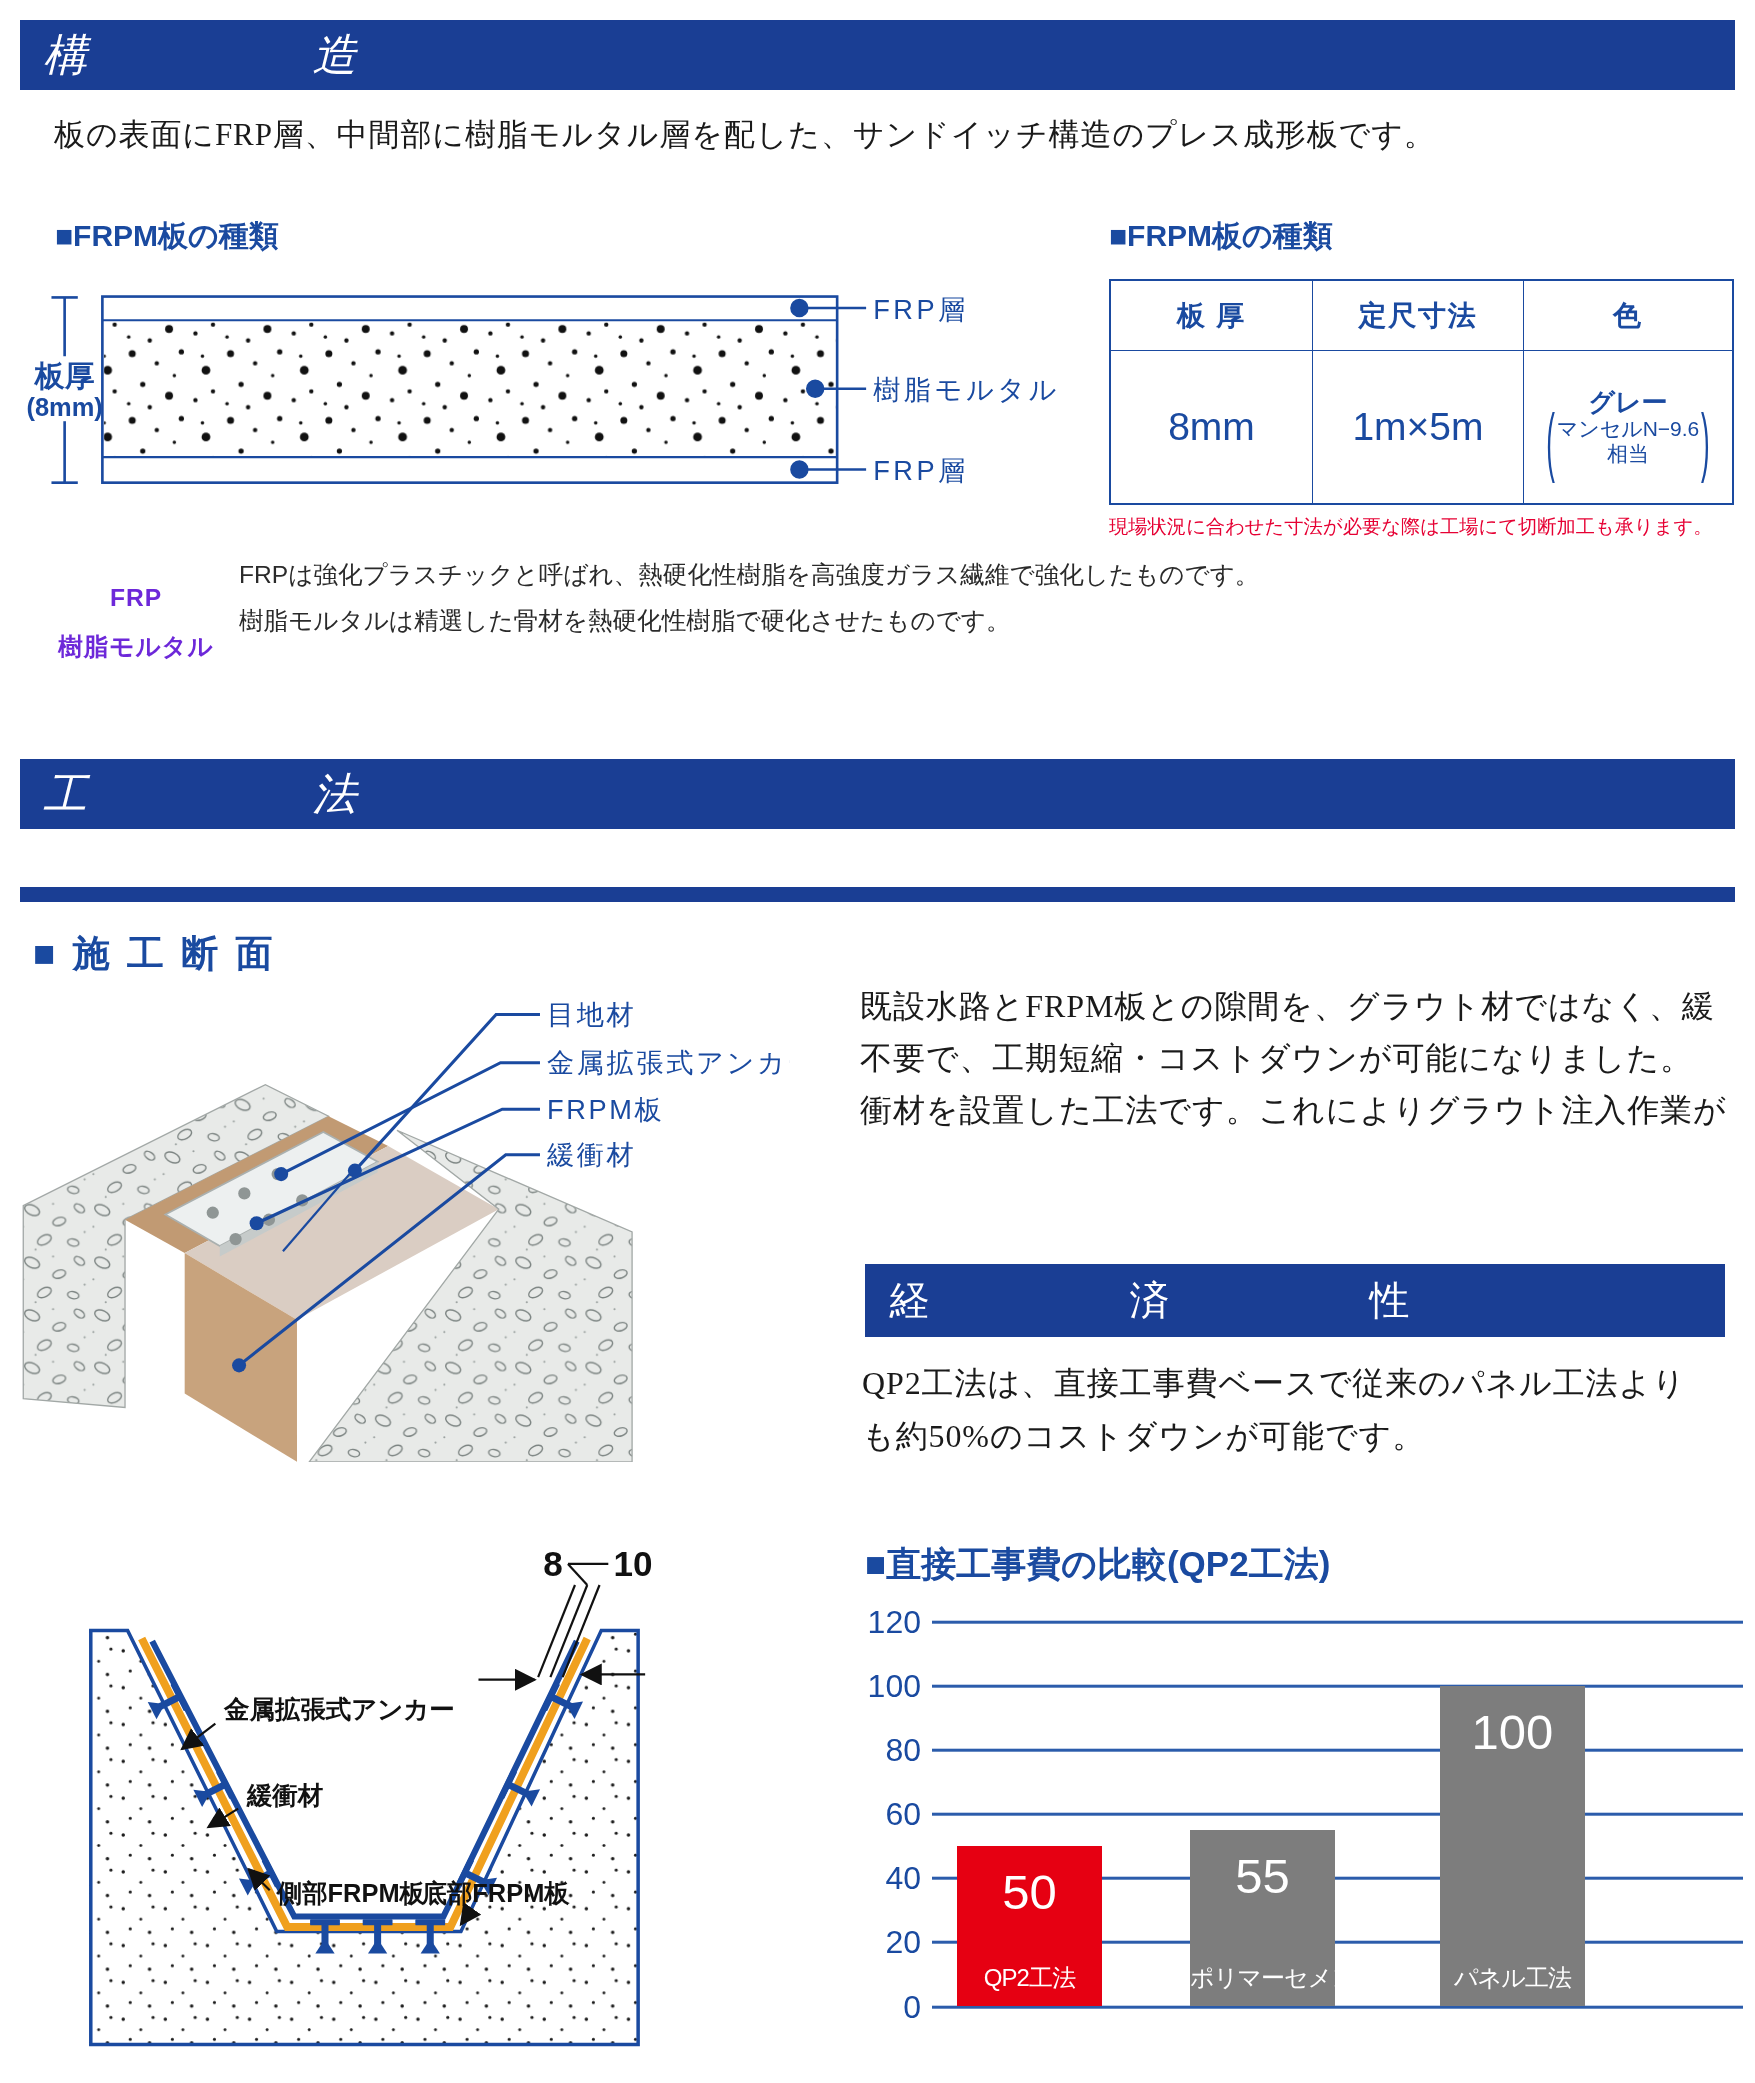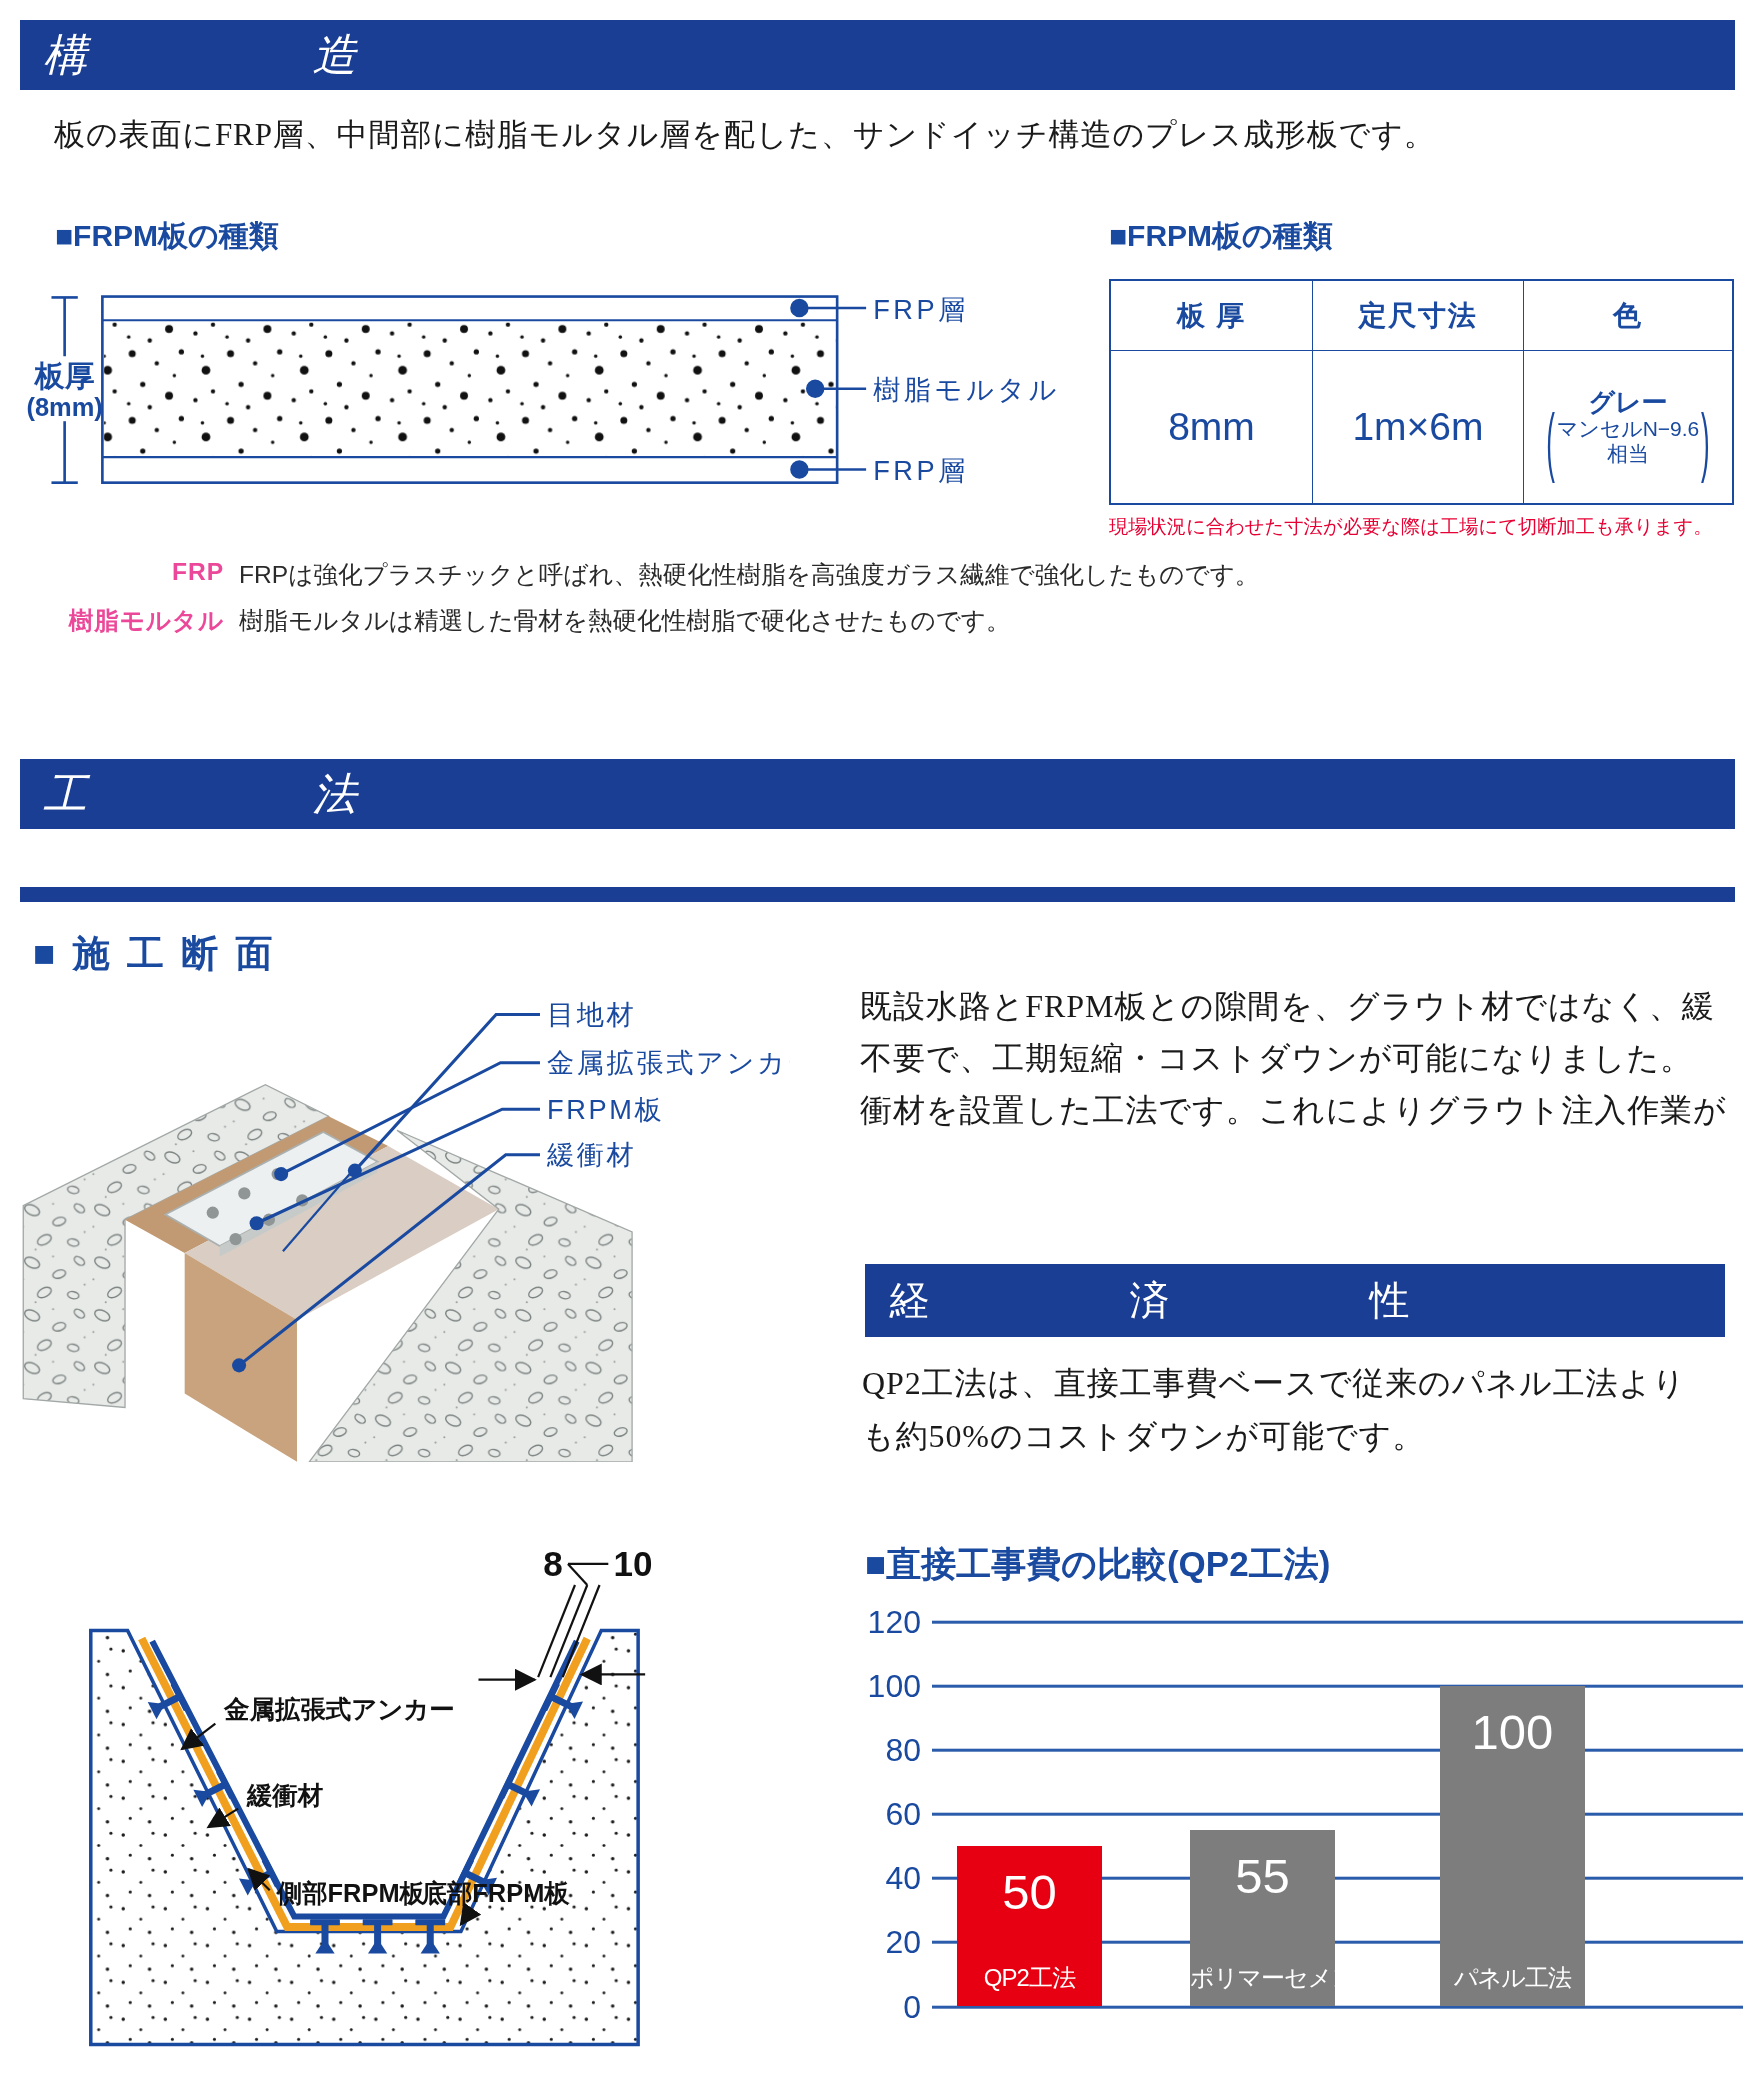--- a/index.html
+++ b/index.html
@@ -30,22 +30,22 @@
   .tt-row2{border-bottom:none !important;}
   .tt-head{font-size:28px;font-weight:700;letter-spacing:1.8px;}
   .tt-val{font-size:39px;font-weight:500;}
   .tt-color-line1{font-size:26px;font-weight:700;line-height:30px;}
   .paren-row{display:flex;align-items:center;}
   .paren{font-size:26px;font-weight:300;transform:scaleY(2.9);padding:0 1.8px;}
   .paren-inner{display:flex;flex-direction:column;align-items:center;font-size:21px;line-height:24.6px;font-weight:500;}
   .table-note{position:absolute;left:1109px;top:513px;width:627px;font-size:19.3px;color:#e60033;
               white-space:nowrap;font-weight:500;}
   
-  .def-term{position:absolute;left:48px;width:176px;text-align:right;color:#ec4899;font-weight:700;
-            font-size:24.6px;letter-spacing:0.9px;}
+  .def-term{position:absolute;left:48px;width:176px;text-align:center;color:#6d28d9;font-weight:700;
+            font-size:24.6px;letter-spacing:0.9px;margin-top:26px;}
   .def-text{position:absolute;left:239px;font-size:24.6px;color:#2a2a2a;}
   
   .method-par{position:absolute;left:860px;top:980px;font-size:32px;line-height:52px;letter-spacing:0.9px;}
   .economy-par{position:absolute;left:862px;top:1357px;font-size:32px;line-height:53px;letter-spacing:0.9px;}
   
   .chart{position:absolute;left:865px;top:1615px;width:882px;height:421px;}
   .ytick{position:absolute;left:0;width:56px;text-align:right;font-size:32px;color:#1a4aa0;
          transform:translateY(-50%);font-weight:500;}
   .gline{position:absolute;left:67px;right:4.4px;height:2.6px;background:#2b5cab;transform:translateY(-50%);}
   .bar{position:absolute;bottom:30px;width:145px;display:flex;flex-direction:column;align-items:center;}
@@ -108,21 +108,21 @@
     <text x="966" y="45" font-size="31" letter-spacing="4" fill="#1a4aa0">FRP層</text>
     <text x="966" y="137" font-size="31" letter-spacing="4" fill="#1a4aa0">樹脂モルタル</text>
     <text x="966" y="229" font-size="31" letter-spacing="4" fill="#1a4aa0">FRP層</text>
   </svg>
 
   <div class="types-table">
     <div class="tt-cell tt-head">板 厚</div>
     <div class="tt-cell tt-head">定尺寸法</div>
     <div class="tt-cell tt-head">色</div>
     <div class="tt-cell tt-val tt-row2">8mm</div>
-    <div class="tt-cell tt-val tt-row2">1m×6m</div>
+    <div class="tt-cell tt-val tt-row2">1m×5m</div>
     <div class="tt-cell tt-row2">
       <div class="tt-color-line1">グレー</div>
       <div class="paren-row">
         <span class="paren">(</span>
         <span class="paren-inner">
           <span>マンセルN−9.6</span>
           <span>相当</span>
         </span>
         <span class="paren">)</span>
       </div>

